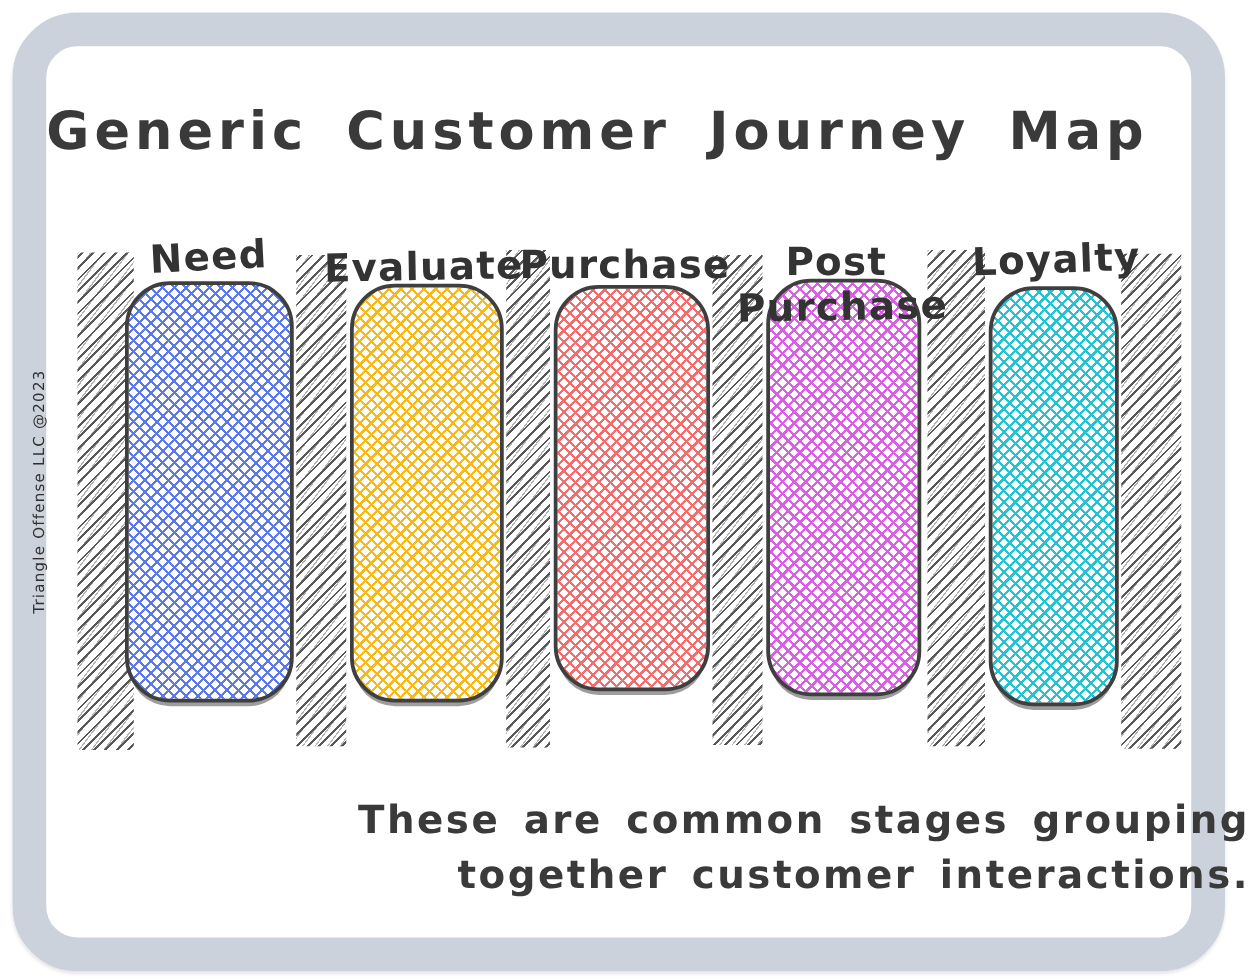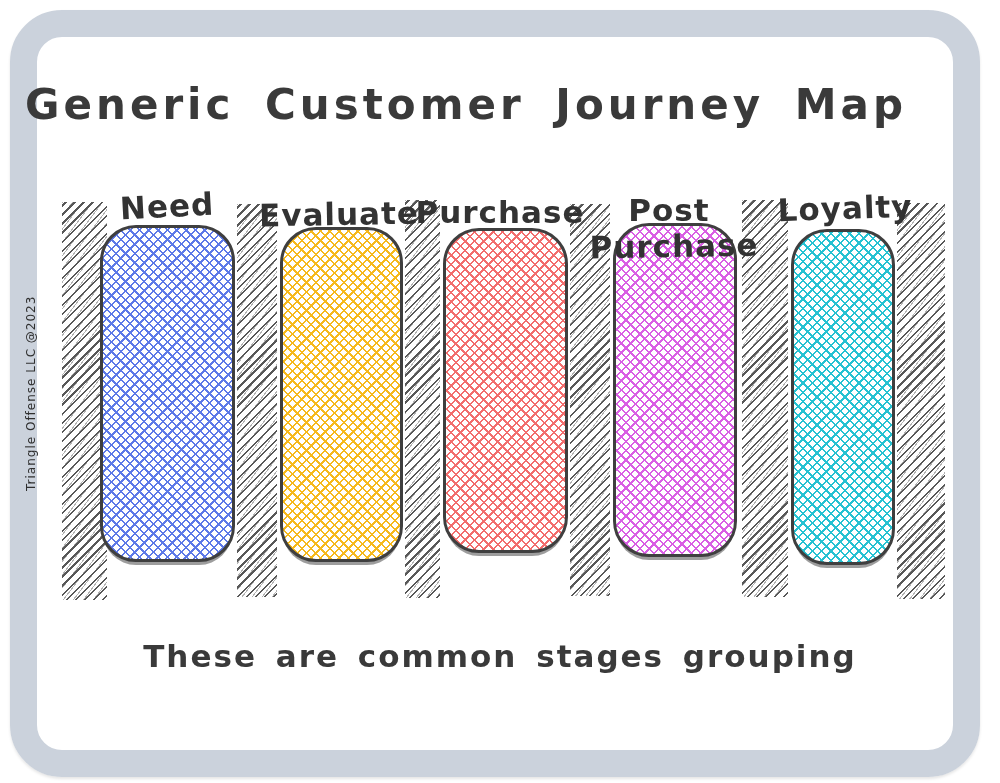--- a/index.html
+++ b/index.html
@@ -34,20 +34,21 @@
     position: absolute;
     top: 80px;
     left: 0;
     width: 932px;
     text-align: center;
     font-size: 42px;
     font-weight: bold;
     letter-spacing: 4px;
     word-spacing: 12px;
     color: #3a3a3a;
+    padding-left: 12px;
   }
 
   
   .watermark {
     position: absolute;
     left: 24px;
     top: 278px;
     height: 230px;
     writing-mode: vertical-rl;
     transform: rotate(180deg);
@@ -107,21 +108,21 @@
   .l3a { left: 669px; top: 192px; text-align: right; }
   .l3b { left: 674px; top: 228px; transform: translateX(-50%) rotate(-1deg); }
   .l4 { left: 845px; top: 190px; transform: translateX(-50%) rotate(-2deg); }
 
   
   .caption {
     position: absolute;
     top: 634px;
     left: 0;
     width: 1000px;
-    text-align: center;
+    text-align: right;
     font-size: 31px;
     font-weight: bold;
     letter-spacing: 2px;
     word-spacing: 6px;
     line-height: 1.42;
     color: #3a3a3a;
   }
 </style>
 </head>
 <body style="--c: #383838;">
@@ -147,13 +148,14 @@
 
 <div class="stage-label l0">Need</div>
 <div class="stage-label l1">Evaluate</div>
 <div class="stage-label l2">Purchase</div>
 <div class="stage-label l3a">Post</div>
 <div class="stage-label l3b">Purchase</div>
 <div class="stage-label l4">Loyalty</div>
 
 <div class="caption">
   <div>These are common stages grouping</div>
+  <div>together customer interactions.</div>
 </div>
 
 </body></html>

